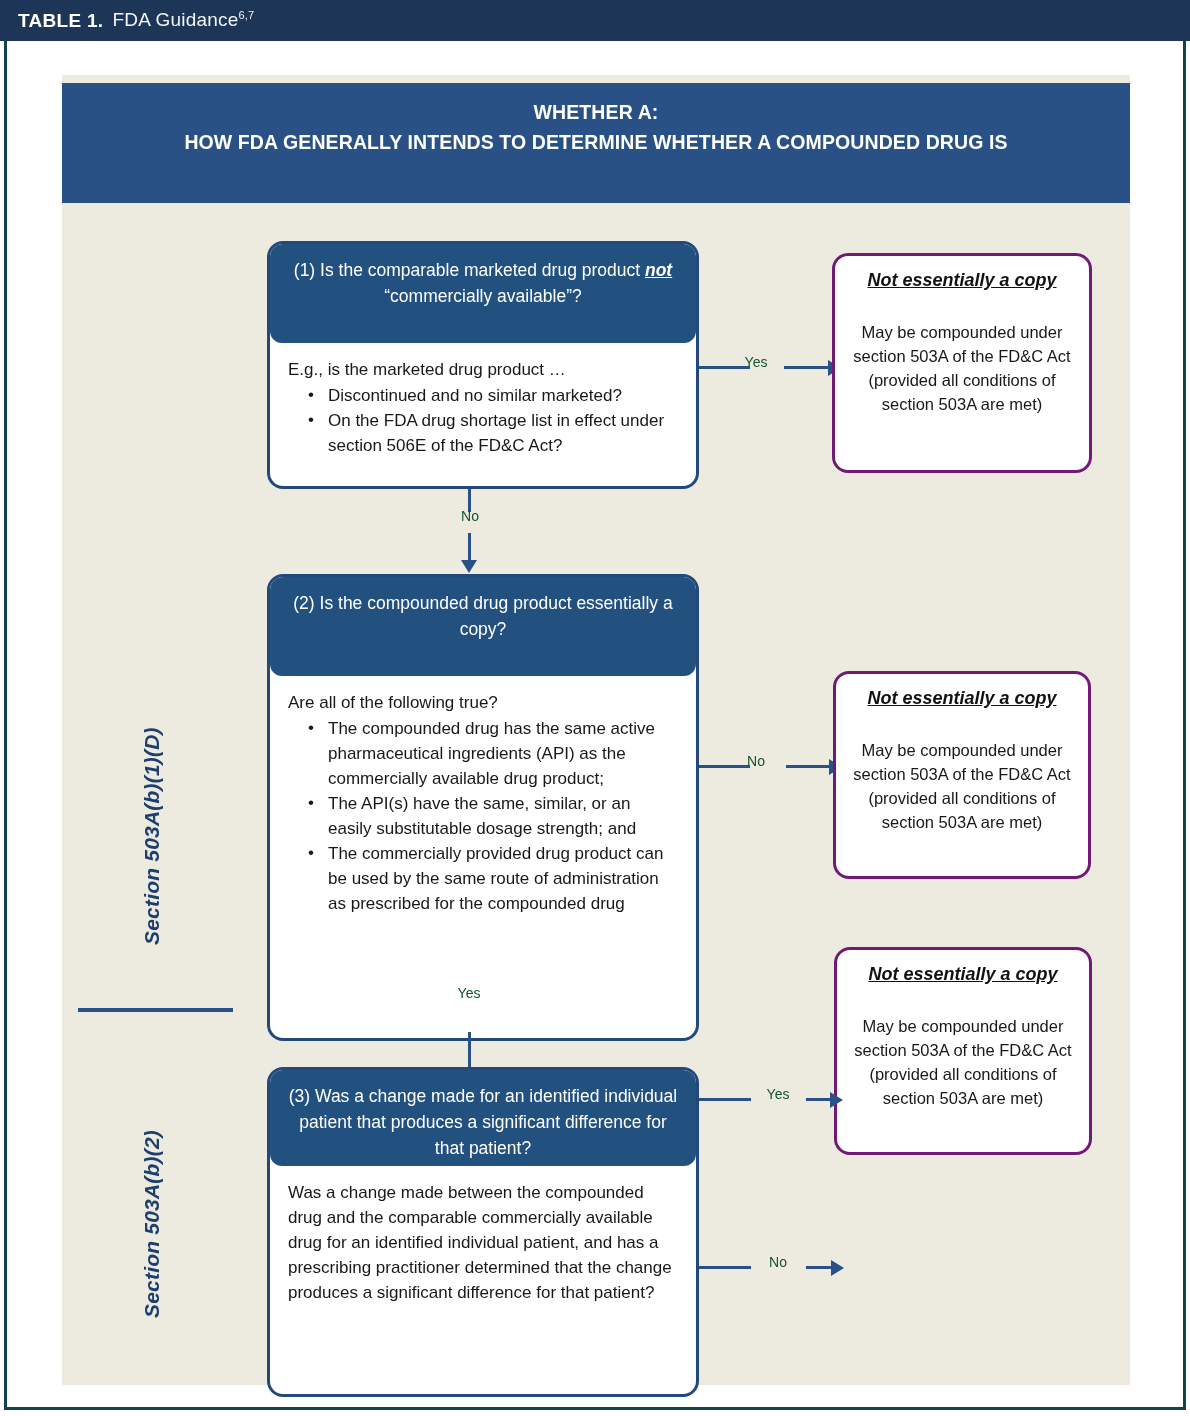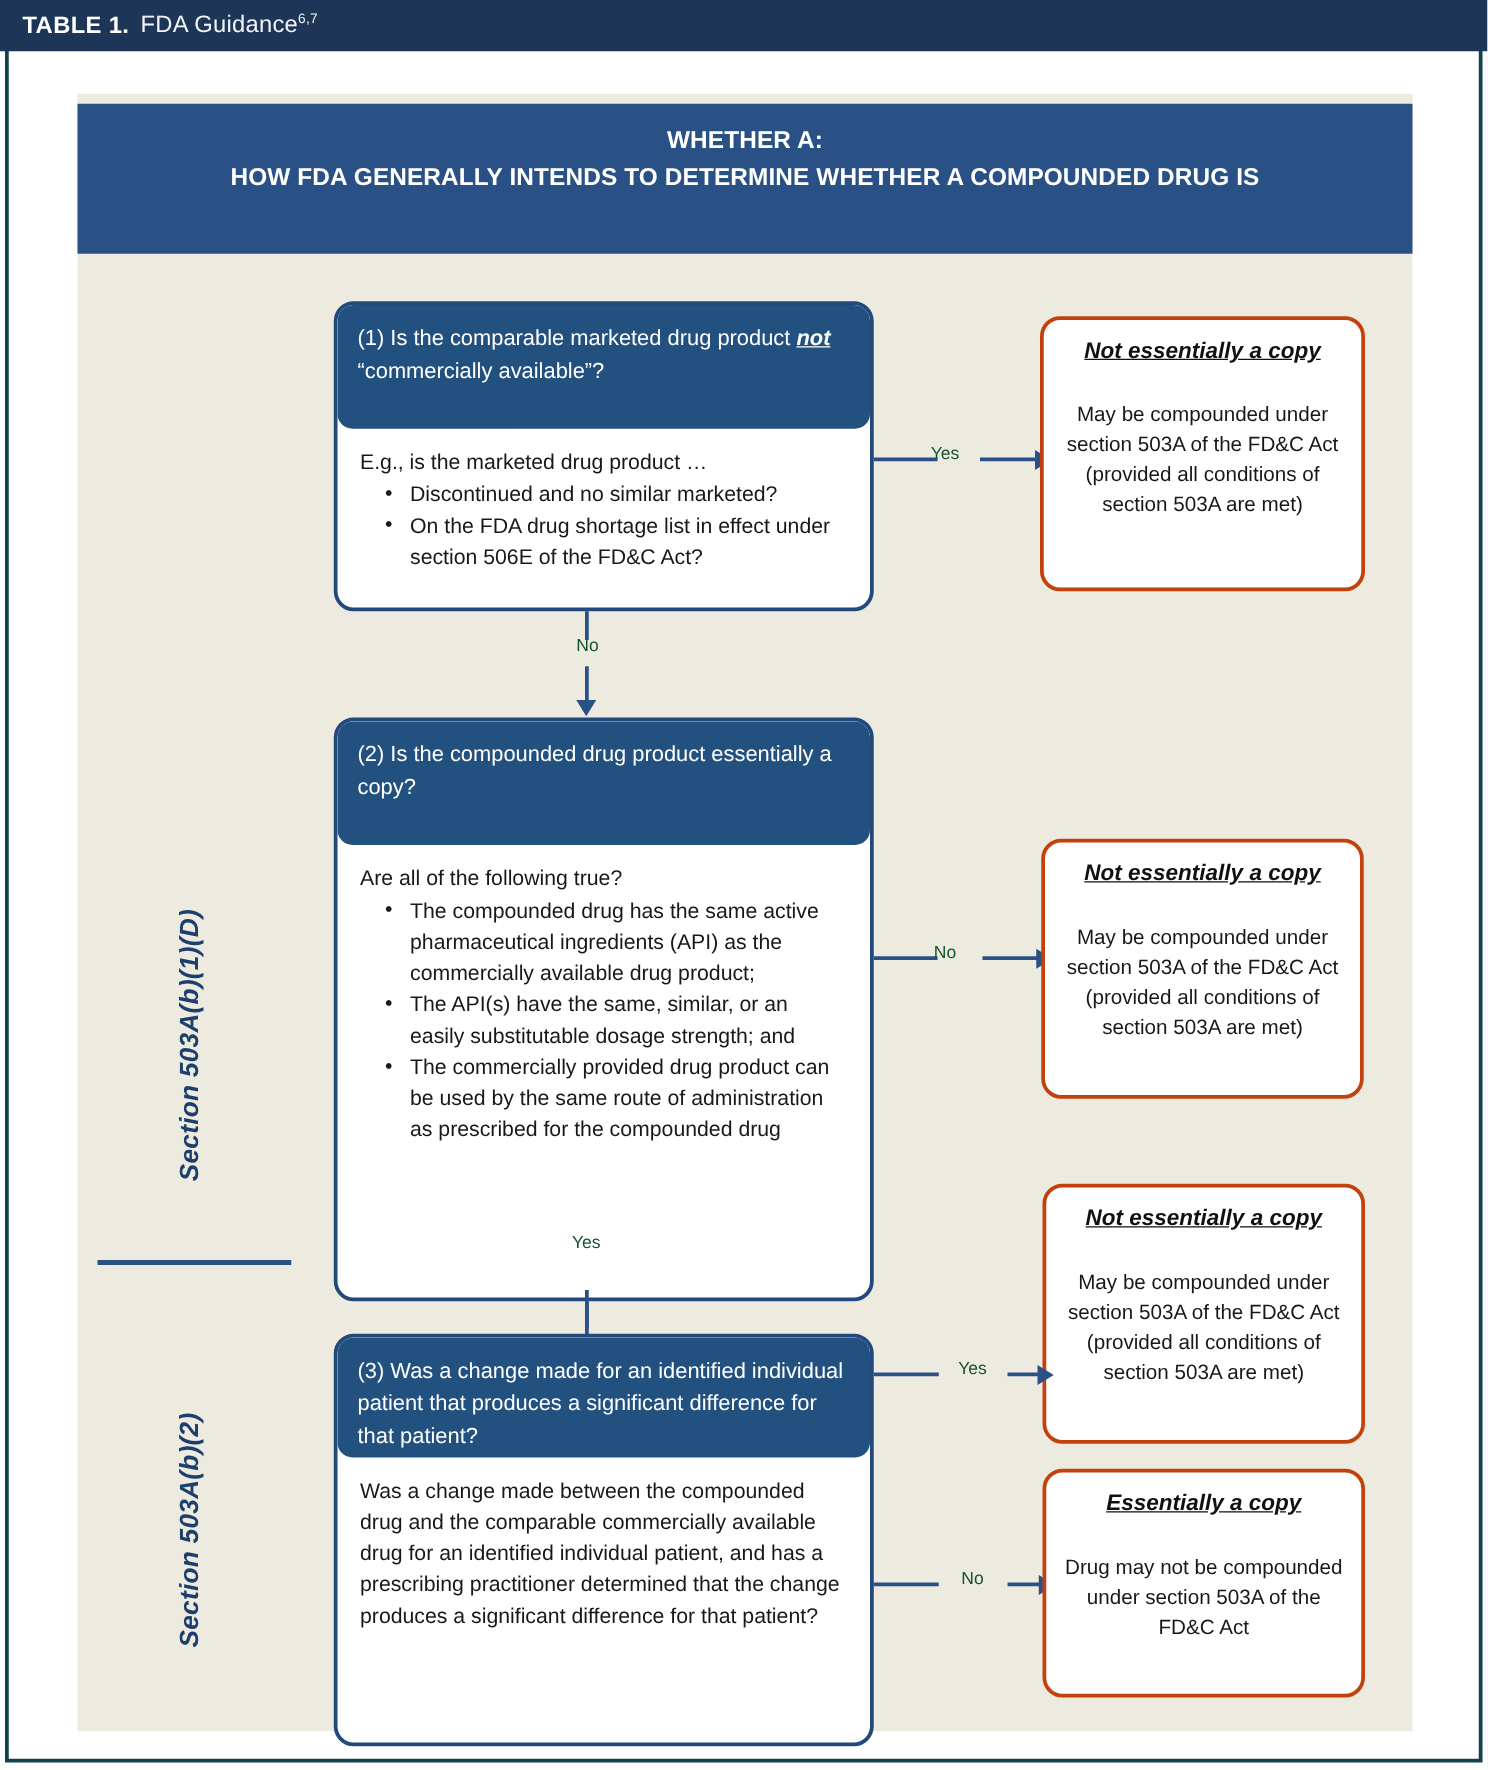--- a/index.html
+++ b/index.html
@@ -97,21 +97,21 @@
     border: 3px solid #22487c;
     border-radius: 16px;
     background: #ffffff;
     box-sizing: border-box;
     overflow: hidden;
   }
   .decision-head {
     background: #22507f;
     color: #ffffff;
     border-radius: 12px 12px 12px 12px;
-    text-align: left;
+    text-align: center;
     padding: 13px 16px 14px 16px;
     font-size: 17.5px;
     line-height: 26px;
     box-sizing: border-box;
   }
   .decision-head u { text-decoration: underline; }
   .decision-head i { font-style: italic; font-weight: bold; }
   .decision-body {
     padding: 14px 18px 12px 18px;
     font-size: 17px;
@@ -136,21 +136,21 @@
     left: 2px;
     top: -1px;
     font-size: 17px;
     color: #17181a;
   }
   .decision-body p.plain { margin: 0; }
 
   
   .outcome-box {
     position: absolute;
-    border: 3px solid #c2410c;
+    border: 3px solid #701a75;
     border-radius: 16px;
     background: #ffffff;
     box-sizing: border-box;
     text-align: center;
     padding: 12px 12px 28px 12px;
   }
   .outcome-title {
     font-weight: bold;
     font-style: italic;
     text-decoration: underline;
@@ -308,22 +308,18 @@
   <div class="hline" style="left:637px; top:1023px; width:52px;"></div>
   <div class="conn-label" style="left:690px; top:1011px; width:52px;">Yes</div>
   <div class="hline" style="left:744px; top:1023px; width:26px;"></div>
   <div class="arrow-right" style="left:768px; top:1017px;"></div>
 
   <div class="hline" style="left:637px; top:1191px; width:52px;"></div>
   <div class="conn-label" style="left:690px; top:1179px; width:52px;">No</div>
   <div class="hline" style="left:744px; top:1191px; width:27px;"></div>
   <div class="arrow-right" style="left:769px; top:1185px;"></div>
 
-  <div class="outcome-box" style="left:772px; top:1100px; width:258px; height:183px;">
-    <div class="outcome-title">Essentially a copy</div>
-    <div class="outcome-text">Drug may not be compounded under section 503A of the FD&amp;C Act</div>
-  </div>
 
 </div>
 
 <div class="side-label" style="left:140px; top:945px;">Section 503A(b)(1)(D)</div>
 <div class="side-label" style="left:140px; top:1318px;">Section 503A(b)(2)</div>
 <div id="side-divider"></div>
 
 </body></html>

